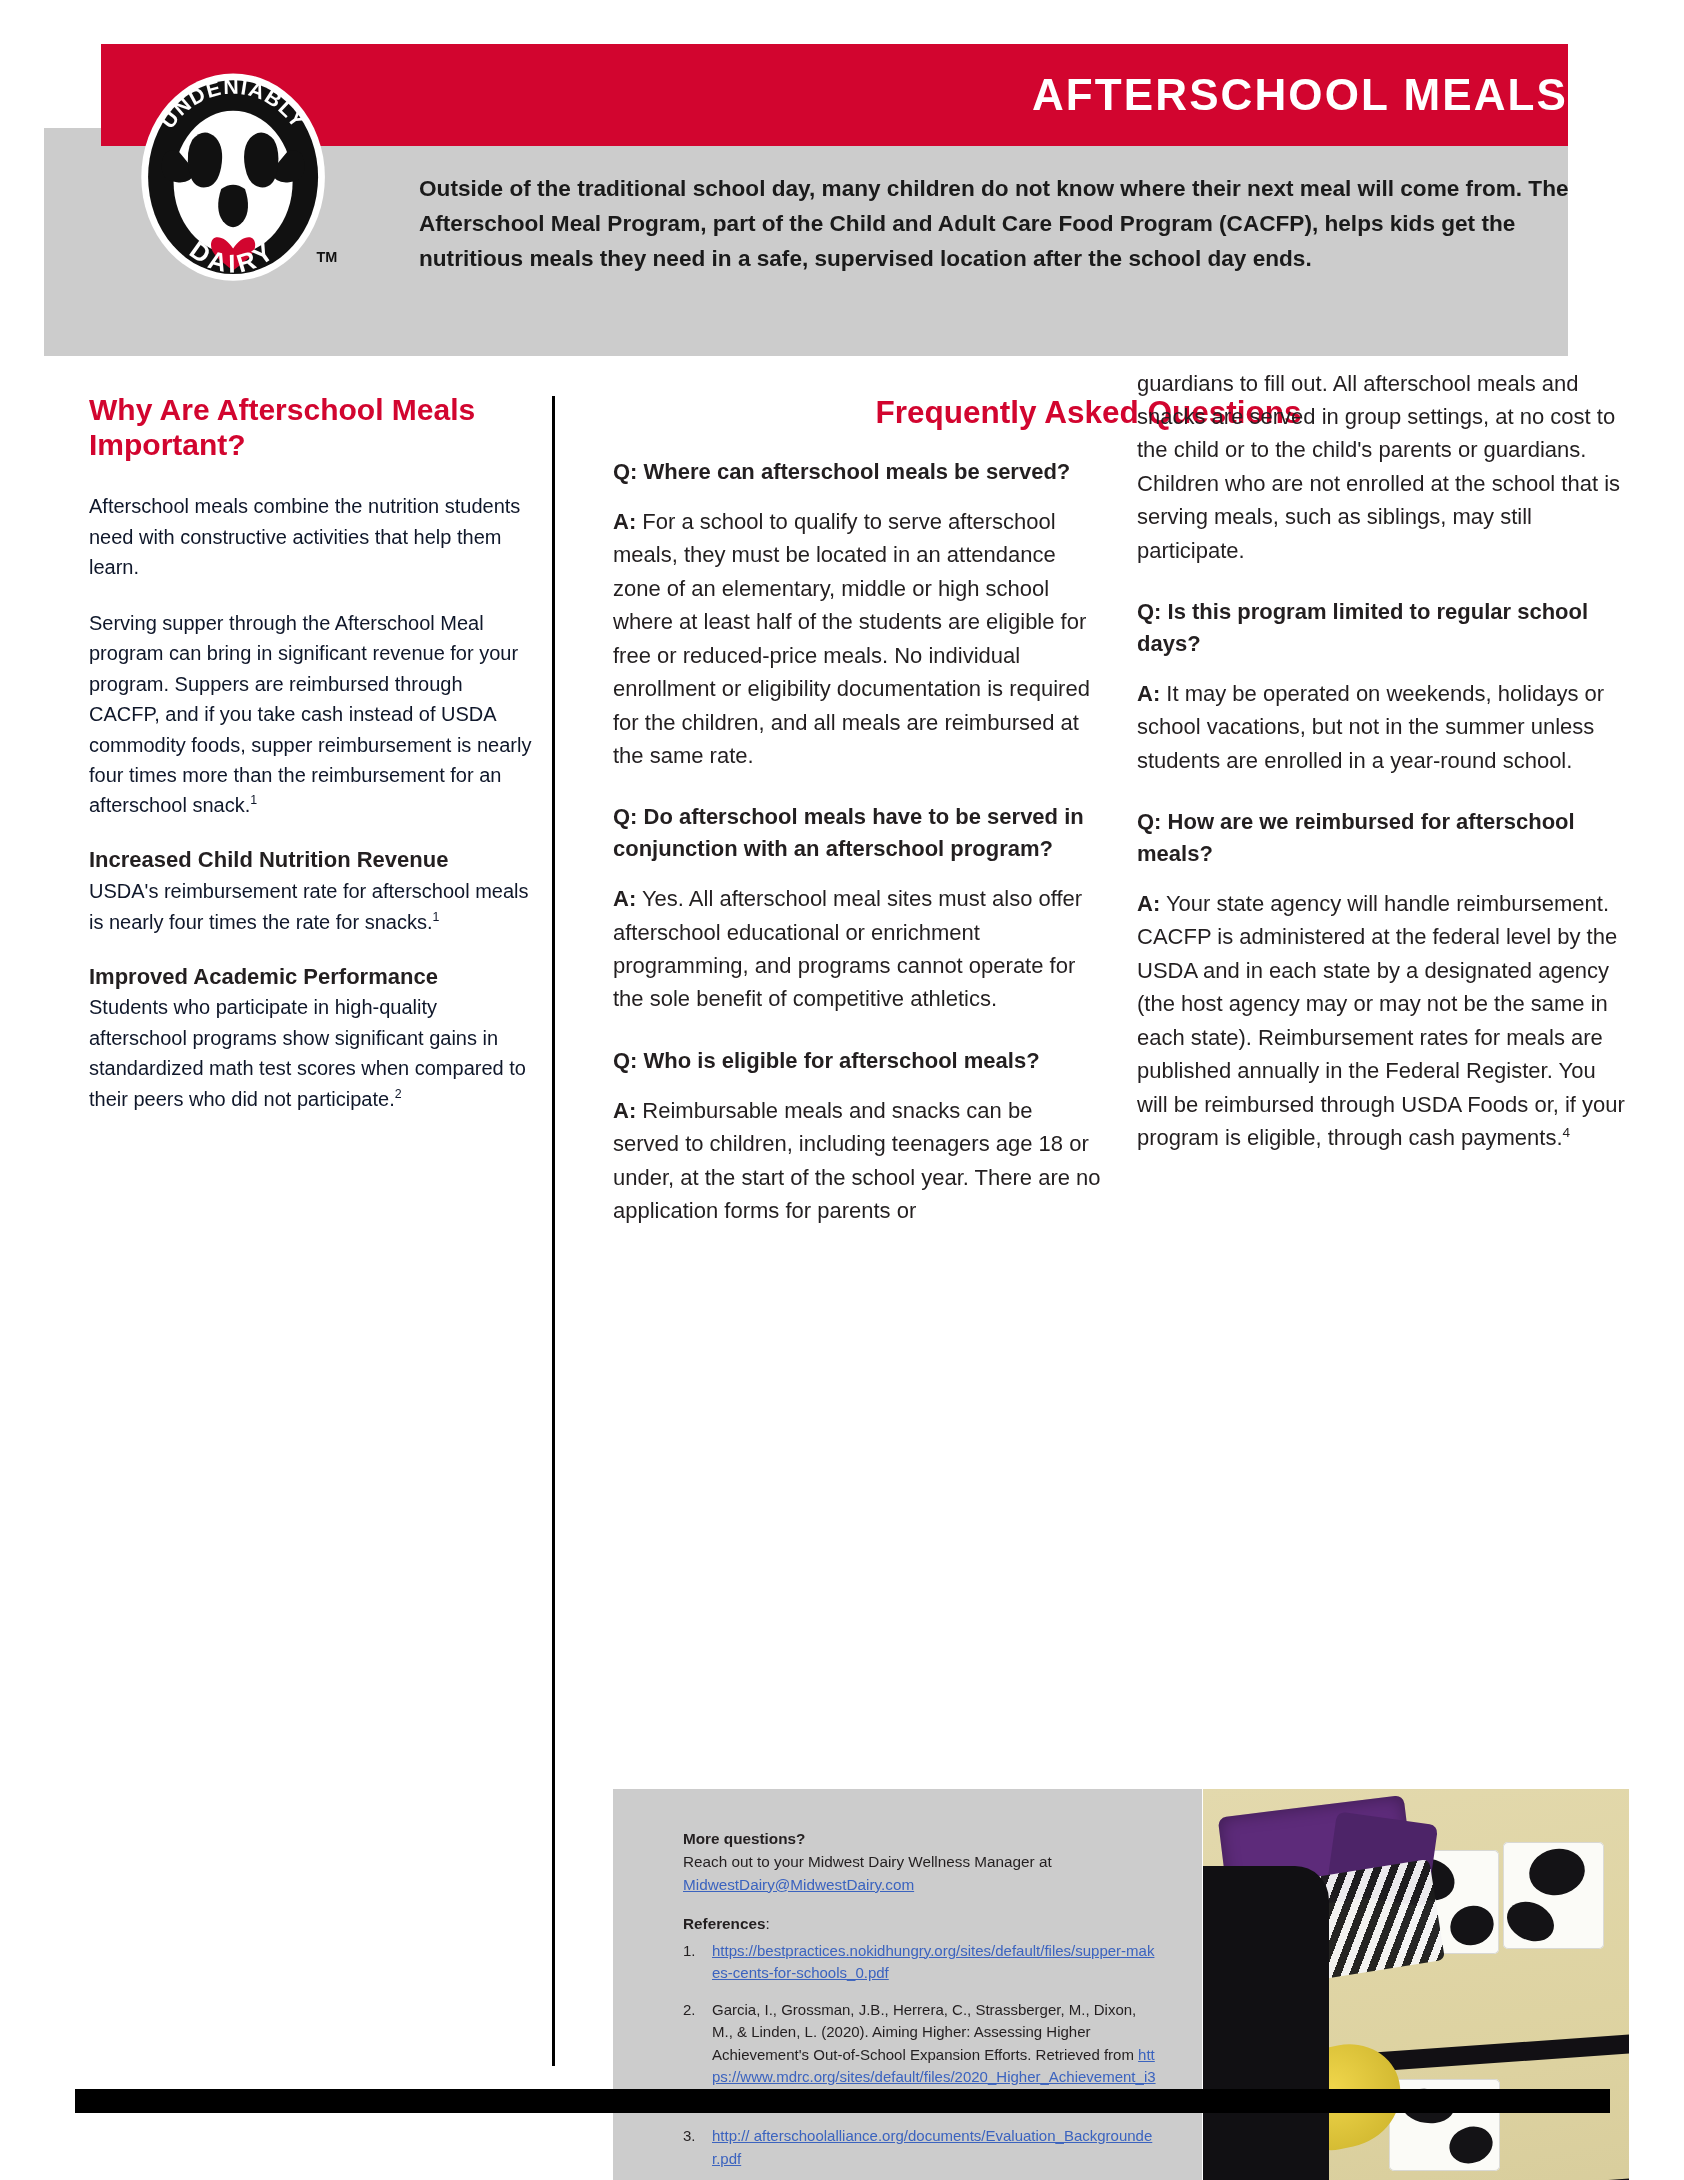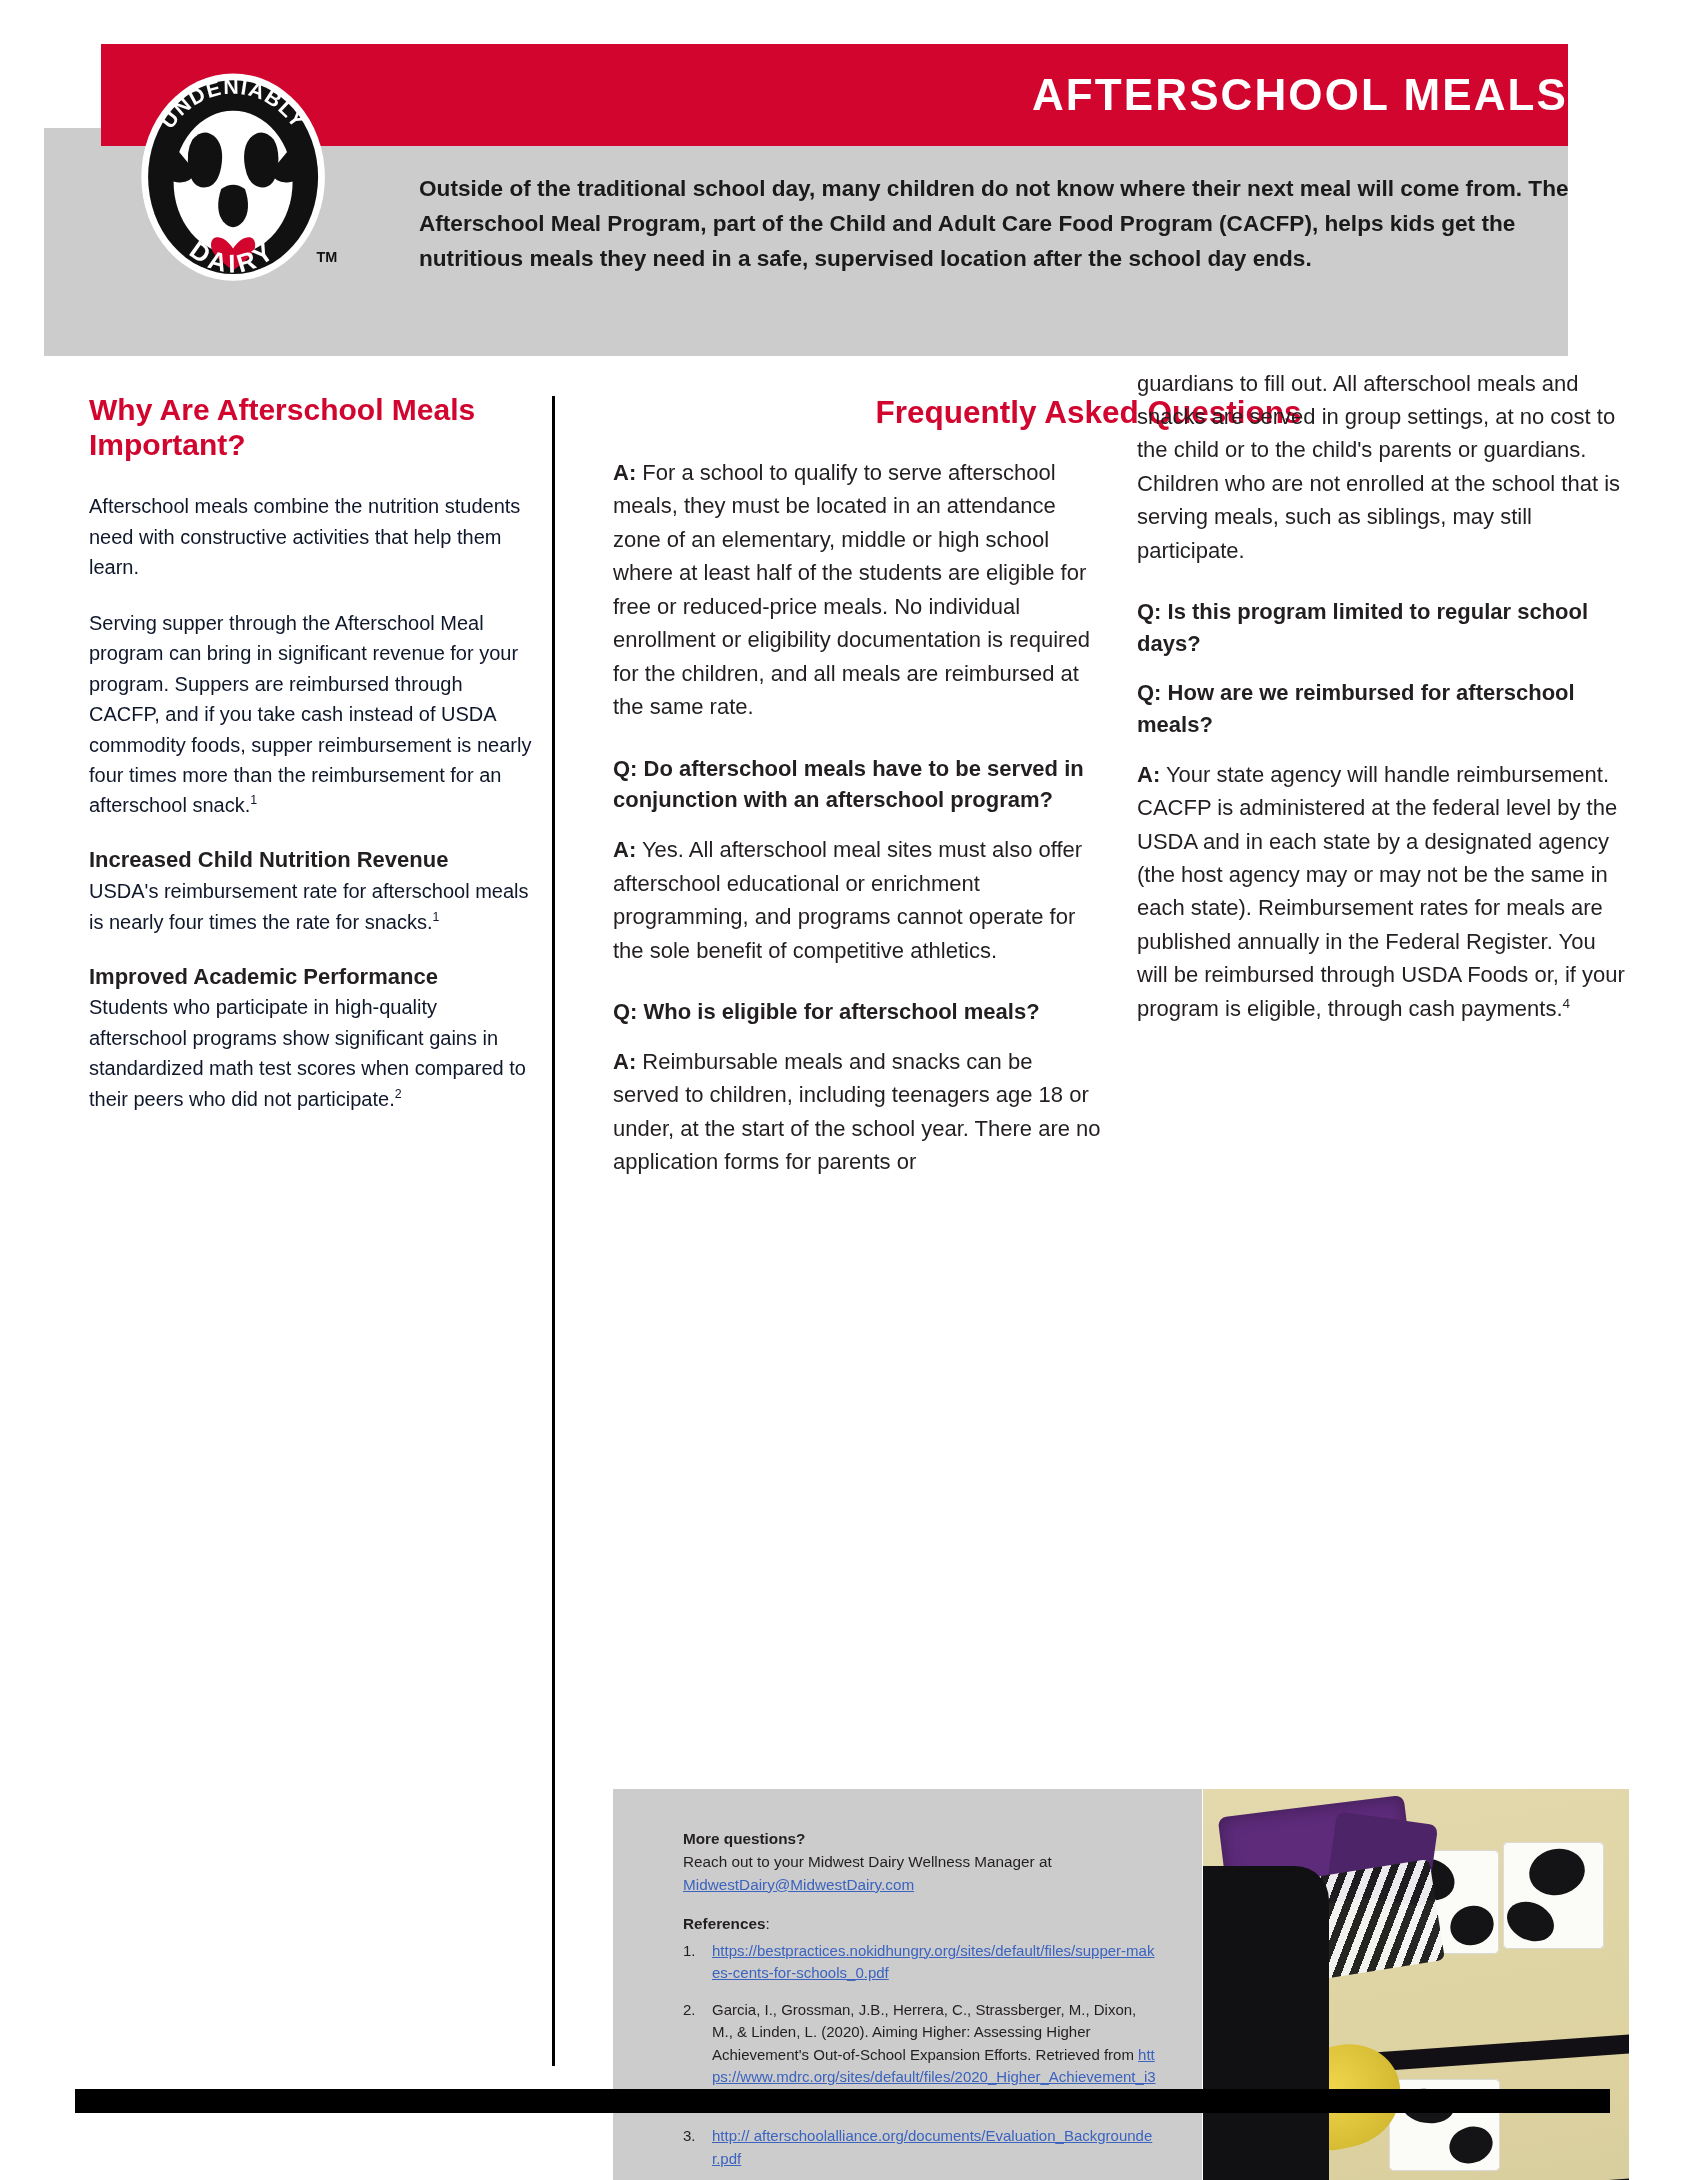--- a/index.html
+++ b/index.html
@@ -222,40 +222,44 @@
         <span>Students who participate in high-quality afterschool programs show significant gains in standardized math test scores when compared to their peers who did not participate.</span><sup>2</sup>
       </p>
     </div>
 
   </div>
 
   <div class="faq-title">Frequently Asked Questions</div>
 
   <div class="col-mid">
 
+    <p class="q">Q: Where can afterschool meals be served?</p>
     <p class="a">
       <b>A:</b><span> For a school to qualify to serve afterschool meals, they must be located in an attendance zone of an elementary, middle or high school where at least half of the students are eligible for free or reduced-price meals. No individual enrollment or eligibility documentation is required for the children, and all meals are reimbursed at the same rate.</span>
     </p>
 
     <p class="q">Q: Do afterschool meals have to be served in conjunction with an afterschool program?</p>
     <p class="a">
       <b>A:</b><span> Yes. All afterschool meal sites must also offer afterschool educational or enrichment programming, and programs cannot operate for the sole benefit of competitive athletics.</span>
     </p>
 
     <p class="q">Q: Who is eligible for afterschool meals?</p>
     <p class="a" style="margin-bottom:0">
       <b>A:</b><span> Reimbursable meals and snacks can be served to children, including teenagers age 18 or under, at the start of the school year. There are no application forms for parents or</span>
     </p>
   </div>
 
   <div class="col-right">
 
     <p class="a">guardians to fill out. All afterschool meals and snacks are served in group settings, at no cost to the child or to the child's parents or guardians. Children who are not enrolled at the school that is serving meals, such as siblings, may still participate.</p>
 
     <p class="q">Q: Is this program limited to regular school days?</p>
+    <p class="a">
+      <b>A:</b><span> It may be operated on weekends, holidays or school vacations, but not in the summer unless students are enrolled in a year-round school.</span>
+    </p>
 
     <p class="q">Q: How are we reimbursed for afterschool meals?</p>
     <p class="a" style="margin-bottom:8px">
       <b>A:</b><span> Your state agency will handle reimbursement. CACFP is administered at the federal level by the USDA and in each state by a designated agency (the host agency may or may not be the same in each state). Reimbursement rates for meals are published annually in the Federal Register. You will be reimbursed through USDA Foods or, if your program is eligible, through cash payments.</span><sup>4</sup>
     </p>
   </div>
 
   <div class="refbox">
     <p class="rb-head">More questions?</p>
     <p class="rb-line">Reach out to your Midwest Dairy Wellness Manager at</p>

